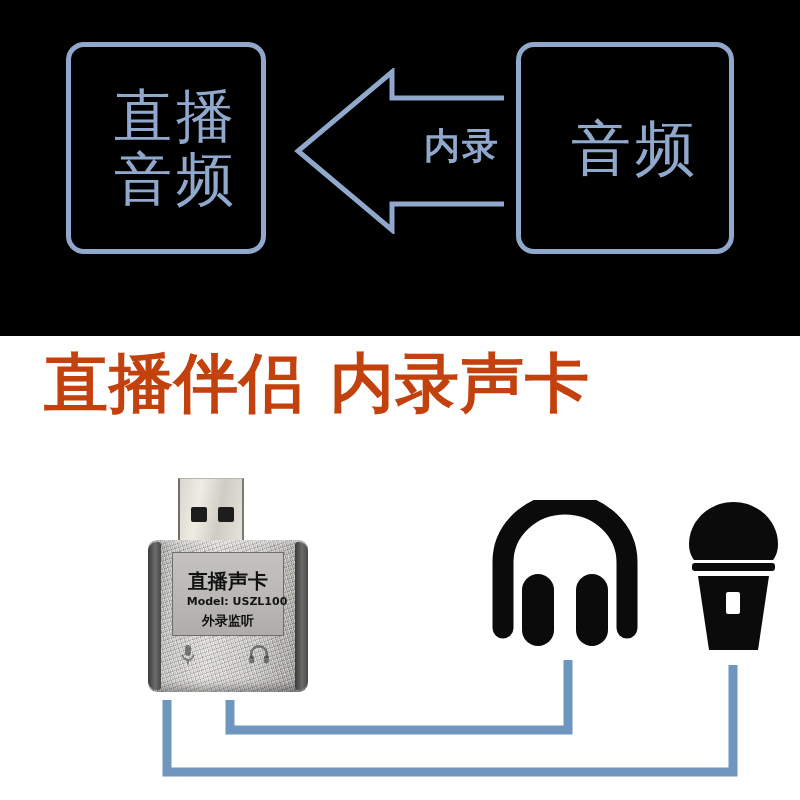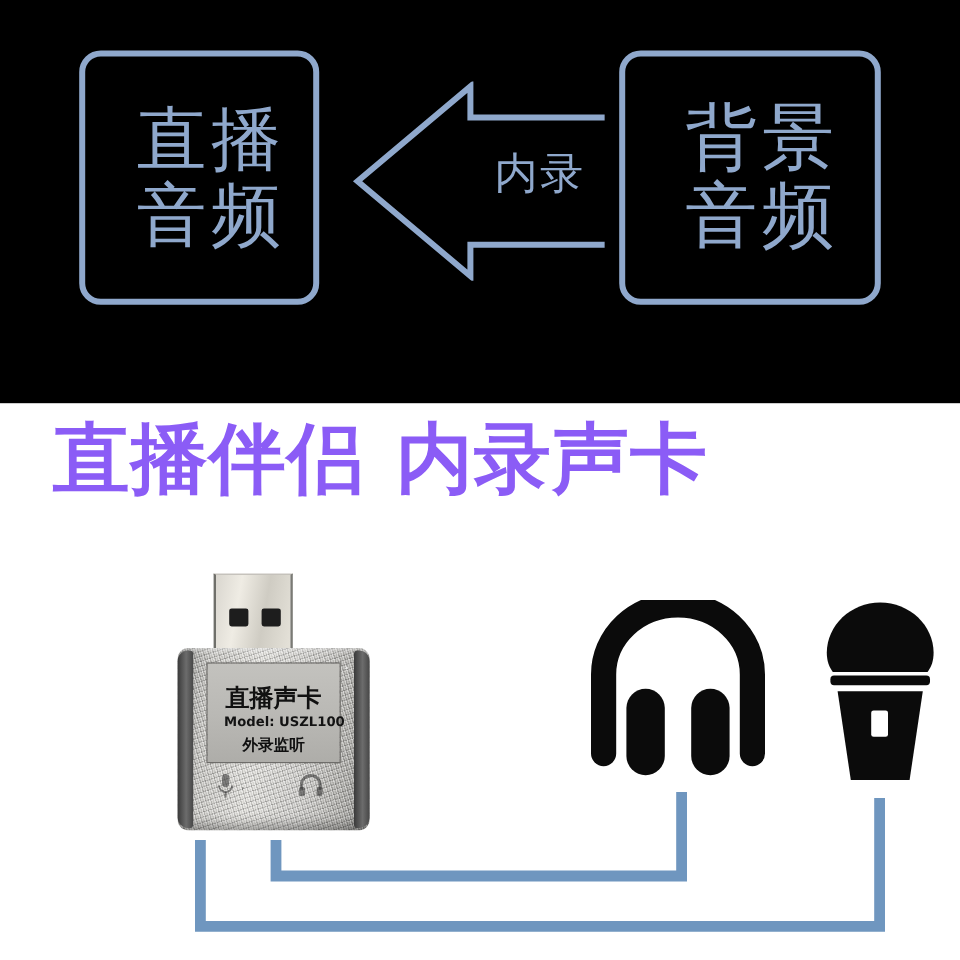--- a/index.html
+++ b/index.html
@@ -64,36 +64,37 @@
     width: 212px;
     height: 166px;
   }
   .arrow-wrap svg { display: block; }
 
   .arrow-label {
     position: absolute;
     left: 400px;
     top: 128px;
     width: 100px;
-    text-align: center;
+    text-align: right;
     color: #8fa8cc;
     font-size: 36px;
     letter-spacing: 2px;
     line-height: 1;
     white-space: nowrap;
+    font-weight: bold;
   }
 
   
   .heading {
     position: absolute;
     left: 0;
     top: 348px;
     width: 634px;
     text-align: center;
-    color: #8b5cf6;
+    color: #c2410c;
     font-size: 64px;
     font-weight: 700;
     letter-spacing: 1px;
     line-height: 1.1;
     white-space: nowrap;
   }
   .heading .gap { display: inline-block; width: 26px; }
 
   
   .device {
@@ -256,21 +257,20 @@
 
     <div class="arrow-wrap">
       <svg width="212" height="166" viewBox="0 0 212 166" fill="none">
         <path d="M 212 30 L 100 30 L 100 4 L 6 83 L 100 162 L 100 136 L 212 136" stroke="#8fa8cc" stroke-width="5" stroke-linejoin="miter" fill="none"></path>
       </svg>
     </div>
 
     <div class="arrow-label">内录</div>
 
     <div class="audio-box right">
-      <div class="box-line">背景</div>
       <div class="box-line">音频</div>
     </div>
   </div>
 
   <div class="heading">
     <span>直播伴侣</span><span class="gap"></span><span>内录声卡</span>
   </div>
 
   <svg class="wires" viewBox="0 0 800 800" fill="none">
 

